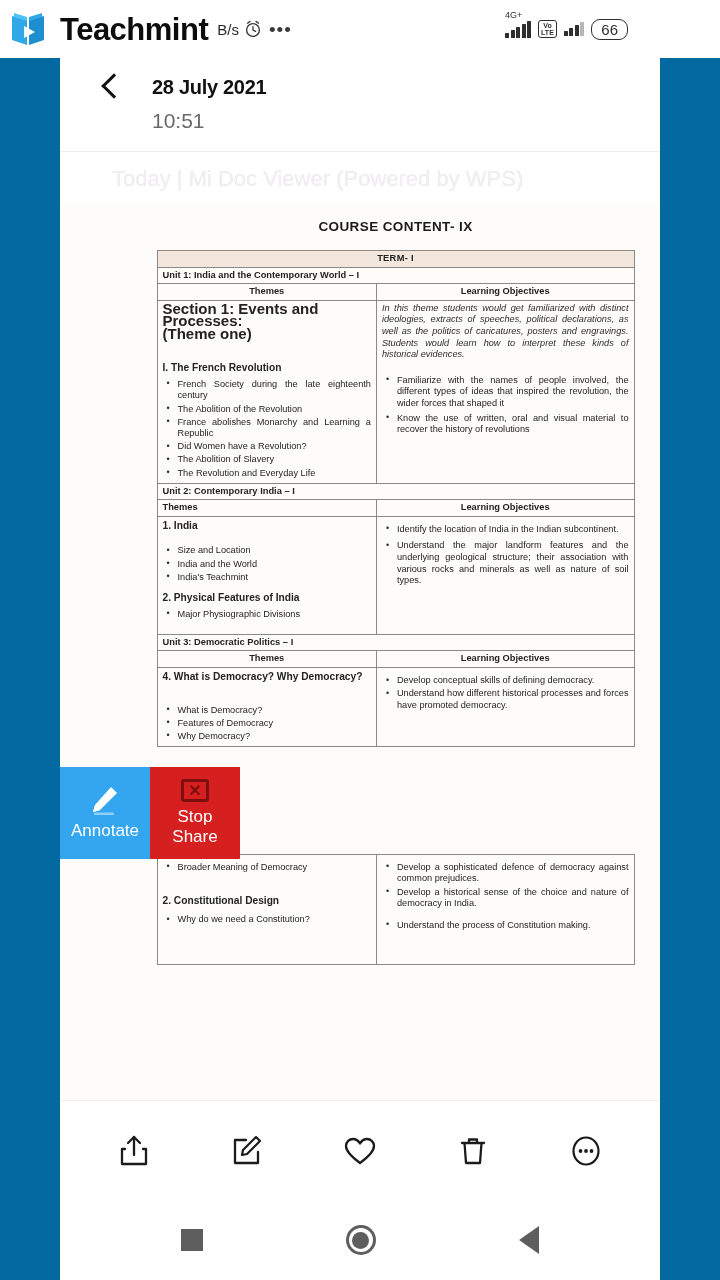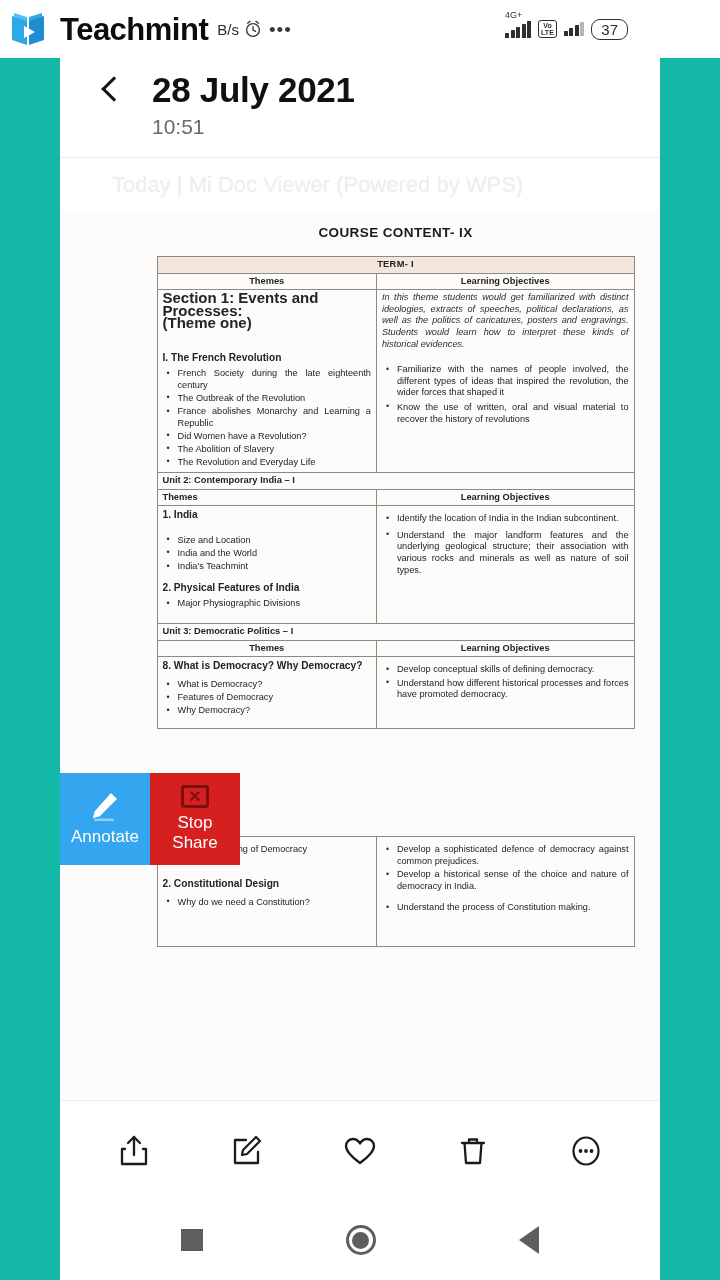--- a/index.html
+++ b/index.html
@@ -2,21 +2,21 @@
 <html><head>
 <meta charset="utf-8">
 <style>
   * { box-sizing: border-box; margin: 0; padding: 0; }
   html, body {
     width: 720px; height: 1280px;
     background: #000;
     font-family: "Liberation Sans", sans-serif;
     overflow: hidden;
   }
-  #screen { position: relative; width: 720px; height: 1280px; background: #14b8a6; }
+  #screen { position: relative; width: 720px; height: 1280px; background: #0369a1; }
 
   
   .statusbar {
     position: absolute; left: 0; top: 0; width: 720px; height: 58px;
     background: #fff; display: flex; align-items: center;
   }
   .logo-box {
     width: 56px; height: 56px; display: flex; align-items: center; justify-content: center;
     flex: 0 0 56px;
   }
@@ -50,21 +50,21 @@
   }
 
   .doc-header { padding: 12px 0 0 0; }
   .hdr-row { display: flex; align-items: center; padding-left: 38px; }
   .back-chevron { width: 28px; height: 34px; position: relative; flex: 0 0 28px; }
   .back-chevron::before {
     content: ""; position: absolute; left: 7px; top: 7px;
     width: 15px; height: 15px; border-left: 3.4px solid #121212; border-bottom: 3.4px solid #121212;
     transform: rotate(45deg);
   }
-  .doc-date { font-size: 35px; font-weight: 700; color: #111; margin-left: 26px; letter-spacing: -0.3px; }
+  .doc-date { font-size: 20px; font-weight: 700; color: #111; margin-left: 26px; letter-spacing: -0.3px; }
   .doc-time { font-size: 21px; color: #6a6a6a; padding-left: 92px; margin-top: 5px; }
 
   .watermark-band {
     margin-top: 18px; border-top: 1px solid #ececec; height: 54px;
     display: flex; align-items: center; padding-left: 52px;
   }
   .watermark {
     font-size: 22px; color: #f0eef0; font-weight: 400; white-space: nowrap;
     text-shadow: 0 0 1px #eae8ea;
   }
@@ -201,21 +201,21 @@
       <div class="volte">
         <div>Vo</div>
         <div>LTE</div>
       </div>
       <div class="sig-wrap">
         <div class="bar" style="height:5px"></div>
         <div class="bar" style="height:8px"></div>
         <div class="bar" style="height:11px"></div>
         <div class="bar" style="height:14px;background:#b6b6b6"></div>
       </div>
-      <div class="batt">37</div>
+      <div class="batt">66</div>
     </div>
   </div>
 
   <div class="page-frame">
 
     <div class="doc-header">
       <div class="hdr-row">
         <div class="back-chevron"></div>
         <div class="doc-date">28 July 2021</div>
       </div>
@@ -233,33 +233,36 @@
 
         <table class="doc-tbl">
           <colgroup>
               <col style="width:46%">
               <col style="width:54%">
             </colgroup>
 
           <tbody>
               <tr>
             <td class="term-cell" colspan="2">TERM- I</td>
+          </tr>
+          <tr>
+            <td class="unit-cell" colspan="2">Unit 1: India and the Contemporary World – I</td>
           </tr>
           <tr>
             <td class="col-hd">Themes</td>
             <td class="col-hd">Learning Objectives</td>
           </tr>
           <tr>
             <td class="tall">
               <div class="sec-title">Section 1: Events and Processes:</div>
               <div class="sec-title">(Theme one)</div>
               <div class="topic-hd" style="margin-top:22px">I. The French Revolution</div>
               <ul class="bul">
                 <li>French Society during the late eighteenth century</li>
-                <li>The Outbreak of the Revolution</li>
+                <li>The Abolition of the Revolution</li>
                 <li>France abolishes Monarchy and Learning a Republic</li>
                 <li>Did Women have a Revolution?</li>
                 <li>The Abolition of Slavery</li>
                 <li>The Revolution and Everyday Life</li>
               </ul>
             </td>
             <td>
               <div class="obj-text">In this theme students would get familiarized with distinct ideologies, extracts of speeches, political declarations, as well as the politics of caricatures, posters and engravings. Students would learn how to interpret these kinds of historical evidences.</div>
               <ul class="bul sp" style="margin-top:14px">
                 <li>Familiarize with the names of people involved, the different types of ideas that inspired the revolution, the wider forces that shaped it</li>
@@ -300,22 +303,22 @@
 
           <tr>
             <td class="unit-cell" colspan="2">Unit 3: Democratic Politics – I</td>
           </tr>
           <tr>
             <td class="col-hd">Themes</td>
             <td class="col-hd">Learning Objectives</td>
           </tr>
           <tr>
             <td style="height:72px">
-              <div class="topic-hd">8. What is Democracy? Why Democracy?</div>
-              <ul class="bul" style="margin-top:7px">
+              <div class="topic-hd">4. What is Democracy? Why Democracy?</div>
+              <ul class="bul" style="margin-top:22px">
                 <li>What is Democracy?</li>
                 <li>Features of Democracy</li>
                 <li>Why Democracy?</li>
               </ul>
             </td>
             <td>
               <ul class="bul">
                 <li>Develop conceptual skills of defining democracy.</li>
                 <li>Understand how different historical processes and forces have promoted democracy.</li>
               </ul>

